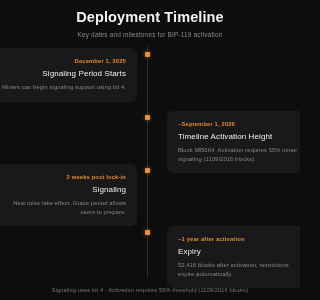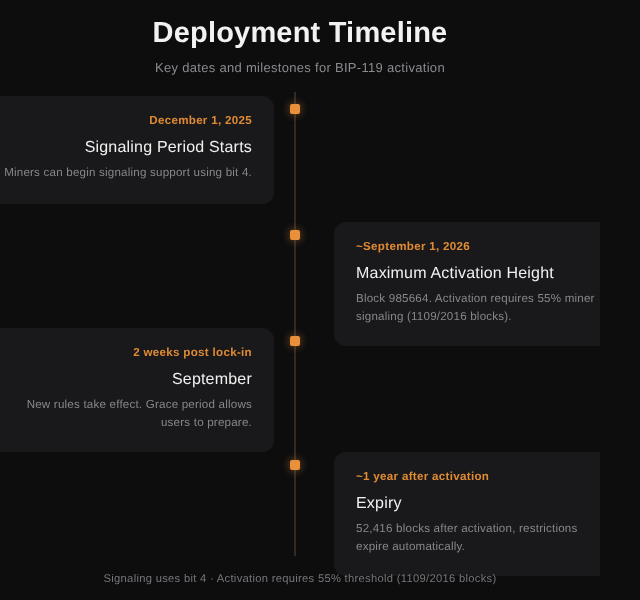--- a/index.html
+++ b/index.html
@@ -140,27 +140,27 @@
   <div class="dot d4"></div>
 
   <div class="card left c1">
     <p class="card-date">December 1, 2025</p>
     <p class="card-title">Signaling Period Starts</p>
     <p class="card-desc">Miners can begin signaling support using bit 4.</p>
   </div>
 
   <div class="card right c2">
     <p class="card-date">~September 1, 2026</p>
-    <p class="card-title">Maximum Activation Height</p>
+    <p class="card-title">Timeline Activation Height</p>
     <p class="card-desc">Block 985664. Activation requires 55% miner signaling (1109/2016 blocks).</p>
   </div>
 
   <div class="card left c3">
     <p class="card-date">2 weeks post lock-in</p>
-    <p class="card-title">September</p>
+    <p class="card-title">Signaling</p>
     <p class="card-desc">New rules take effect. Grace period allows users to prepare.</p>
   </div>
 
   <div class="card right c4">
     <p class="card-date">~1 year after activation</p>
     <p class="card-title">Expiry</p>
     <p class="card-desc">52,416 blocks after activation, restrictions expire automatically.</p>
   </div>
 
   <div class="footer">Signaling uses bit 4 · Activation requires 55% threshold (1109/2016 blocks)</div>

